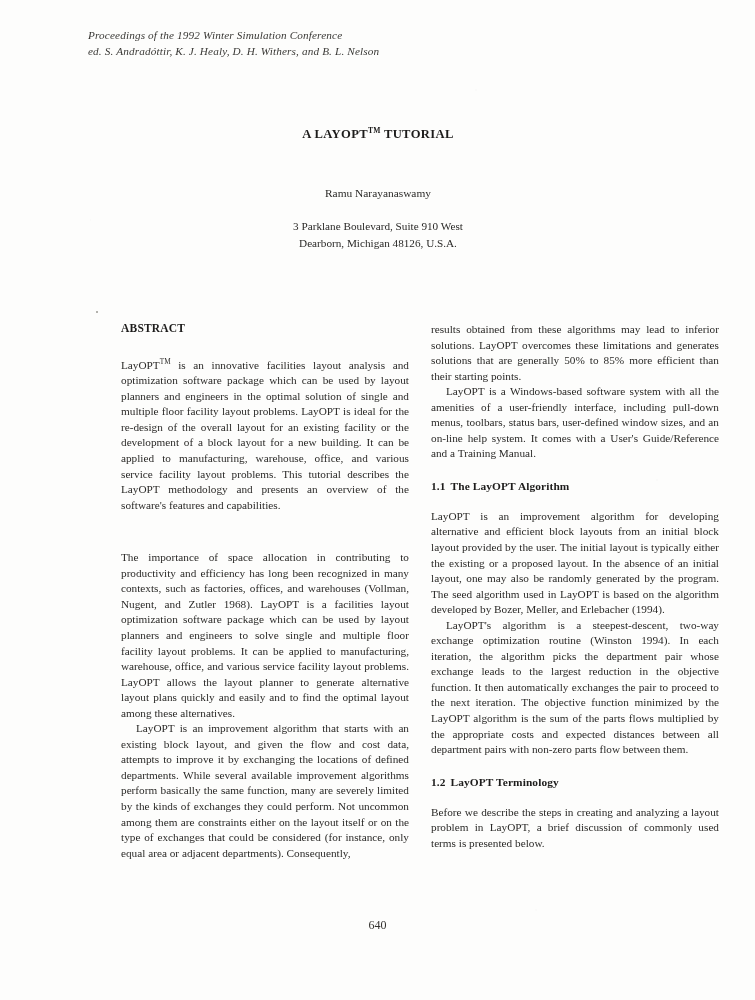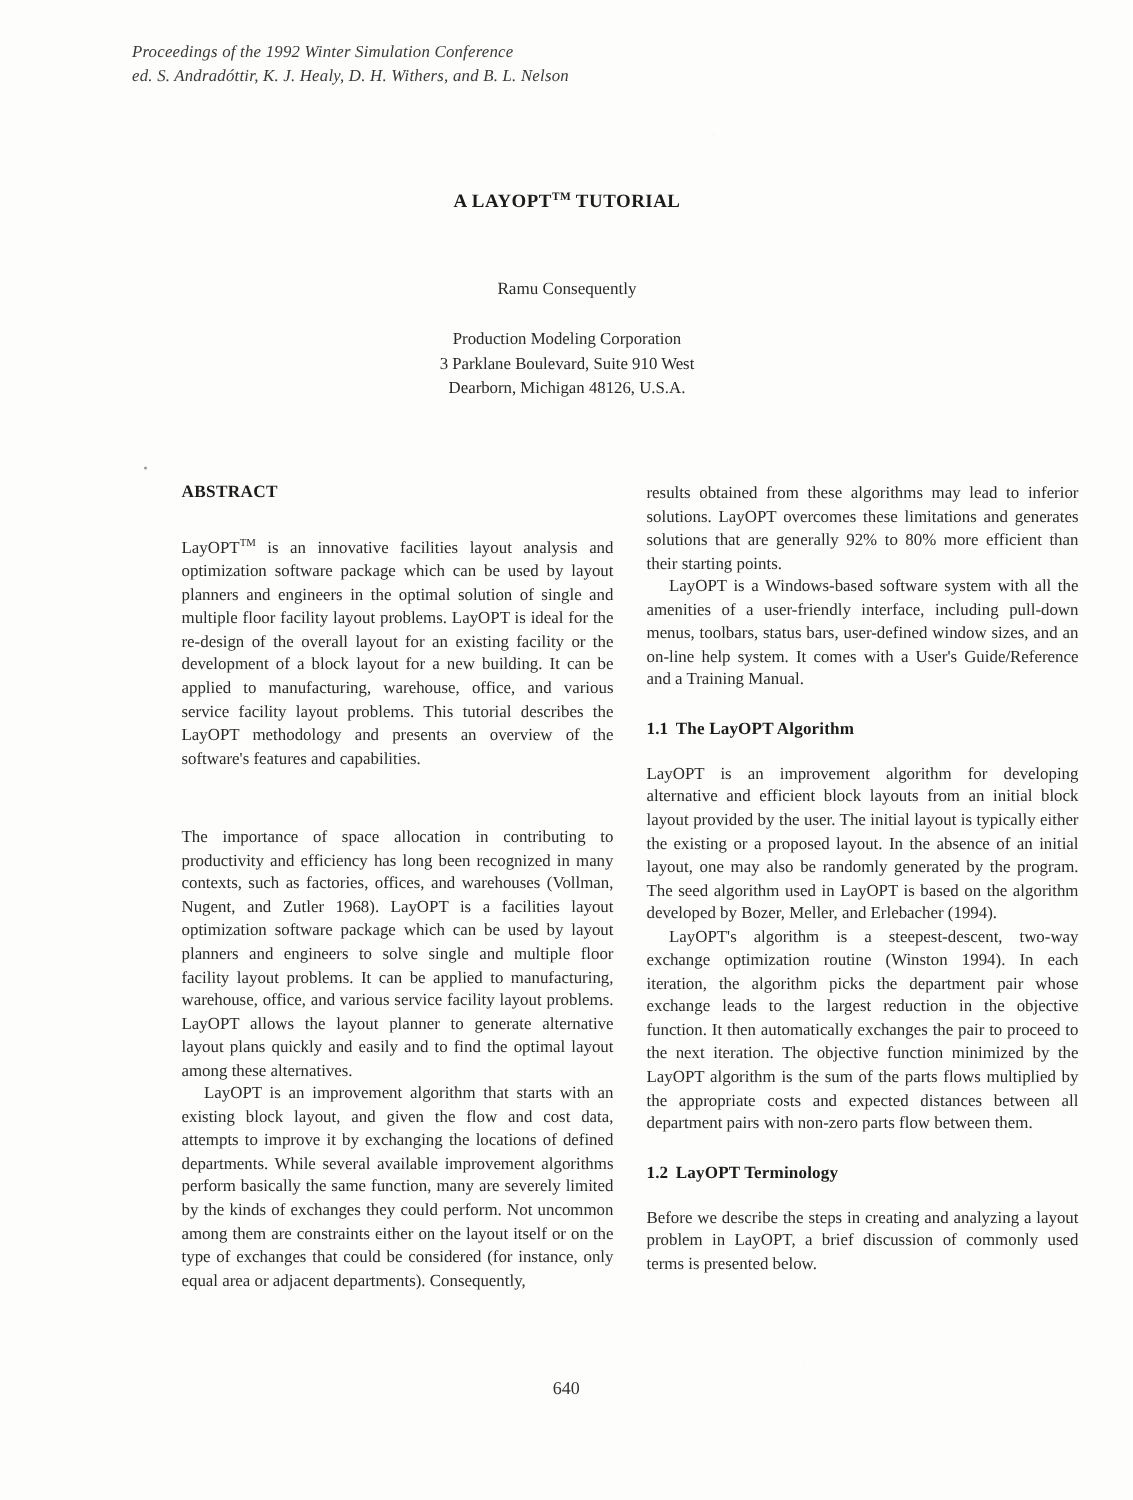--- a/index.html
+++ b/index.html
@@ -164,44 +164,43 @@
 
   <div class="runhead">
     <div>Proceedings of the 1992 Winter Simulation Conference</div>
     <div>ed. S. Andradóttir, K. J. Healy, D. H. Withers, and B. L. Nelson</div>
   </div>
 
   <div class="title-block">
     <div class="title-line"><span>A LAYOPT</span><sup>TM</sup><span> TUTORIAL</span></div>
   </div>
 
-  <div class="author">Ramu Consequently</div>
+  <div class="author">Ramu Narayanaswamy</div>
 
   <div class="affiliation">
-    <div>Production Modeling Corporation</div>
     <div>3 Parklane Boulevard, Suite 910 West</div>
     <div>Dearborn, Michigan 48126, U.S.A.</div>
   </div>
 
   <div class="speck"></div>
 
   <div class="col col-left">
     <h2 class="sec">ABSTRACT</h2>
     <div class="gap-abs-head"></div>
     <p class="para"><span>LayOPT</span><sup>TM</sup><span> is an innovative facilities layout analysis and optimization software package which can be used by layout planners and engineers in the optimal solution of single and multiple floor facility layout problems. LayOPT is ideal for the re-design of the overall layout for an existing facility or the development of a block layout for a new building. It can be applied to manufacturing, warehouse, office, and various service facility layout problems. This tutorial describes the LayOPT methodology and presents an overview of the software's features and capabilities.</span></p>
 
     <div class="gap-sec"></div>
     <div class="gap-after-sec"></div>
 
     <p class="para">The importance of space allocation in contributing to productivity and efficiency has long been recognized in many contexts, such as factories, offices, and warehouses (Vollman, Nugent, and Zutler 1968). LayOPT is a facilities layout optimization software package which can be used by layout planners and engineers to solve single and multiple floor facility layout problems. It can be applied to manufacturing, warehouse, office, and various service facility layout problems. LayOPT allows the layout planner to generate alternative layout plans quickly and easily and to find the optimal layout among these alternatives.</p>
     <p class="para indent">LayOPT is an improvement algorithm that starts with an existing block layout, and given the flow and cost data, attempts to improve it by exchanging the locations of defined departments. While several available improvement algorithms perform basically the same function, many are severely limited by the kinds of exchanges they could perform. Not uncommon among them are constraints either on the layout itself or on the type of exchanges that could be considered (for instance, only equal area or adjacent departments). Consequently,</p>
   </div>
 
   <div class="col col-right">
-    <p class="para">results obtained from these algorithms may lead to inferior solutions. LayOPT overcomes these limitations and generates solutions that are generally 92% to 80% more efficient than their starting points.</p>
+    <p class="para">results obtained from these algorithms may lead to inferior solutions. LayOPT overcomes these limitations and generates solutions that are generally 50% to 85% more efficient than their starting points.</p>
     <p class="para indent">LayOPT is a Windows-based software system with all the amenities of a user-friendly interface, including pull-down menus, toolbars, status bars, user-defined window sizes, and an on-line help system. It comes with a User's Guide/Reference and a Training Manual.</p>
 
     <div class="gap-subsec"></div>
     <h3 class="subsec"><span class="num">1.1</span><span>The LayOPT Algorithm</span></h3>
     <div class="gap-after-sec"></div>
 
     <p class="para">LayOPT is an improvement algorithm for developing alternative and efficient block layouts from an initial block layout provided by the user. The initial layout is typically either the existing or a proposed layout. In the absence of an initial layout, one may also be randomly generated by the program. The seed algorithm used in LayOPT is based on the algorithm developed by Bozer, Meller, and Erlebacher (1994).</p>
     <p class="para indent">LayOPT's algorithm is a steepest-descent, two-way exchange optimization routine (Winston 1994). In each iteration, the algorithm picks the department pair whose exchange leads to the largest reduction in the objective function. It then automatically exchanges the pair to proceed to the next iteration. The objective function minimized by the LayOPT algorithm is the sum of the parts flows multiplied by the appropriate costs and expected distances between all department pairs with non-zero parts flow between them.</p>
 
     <div class="gap-subsec"></div>

